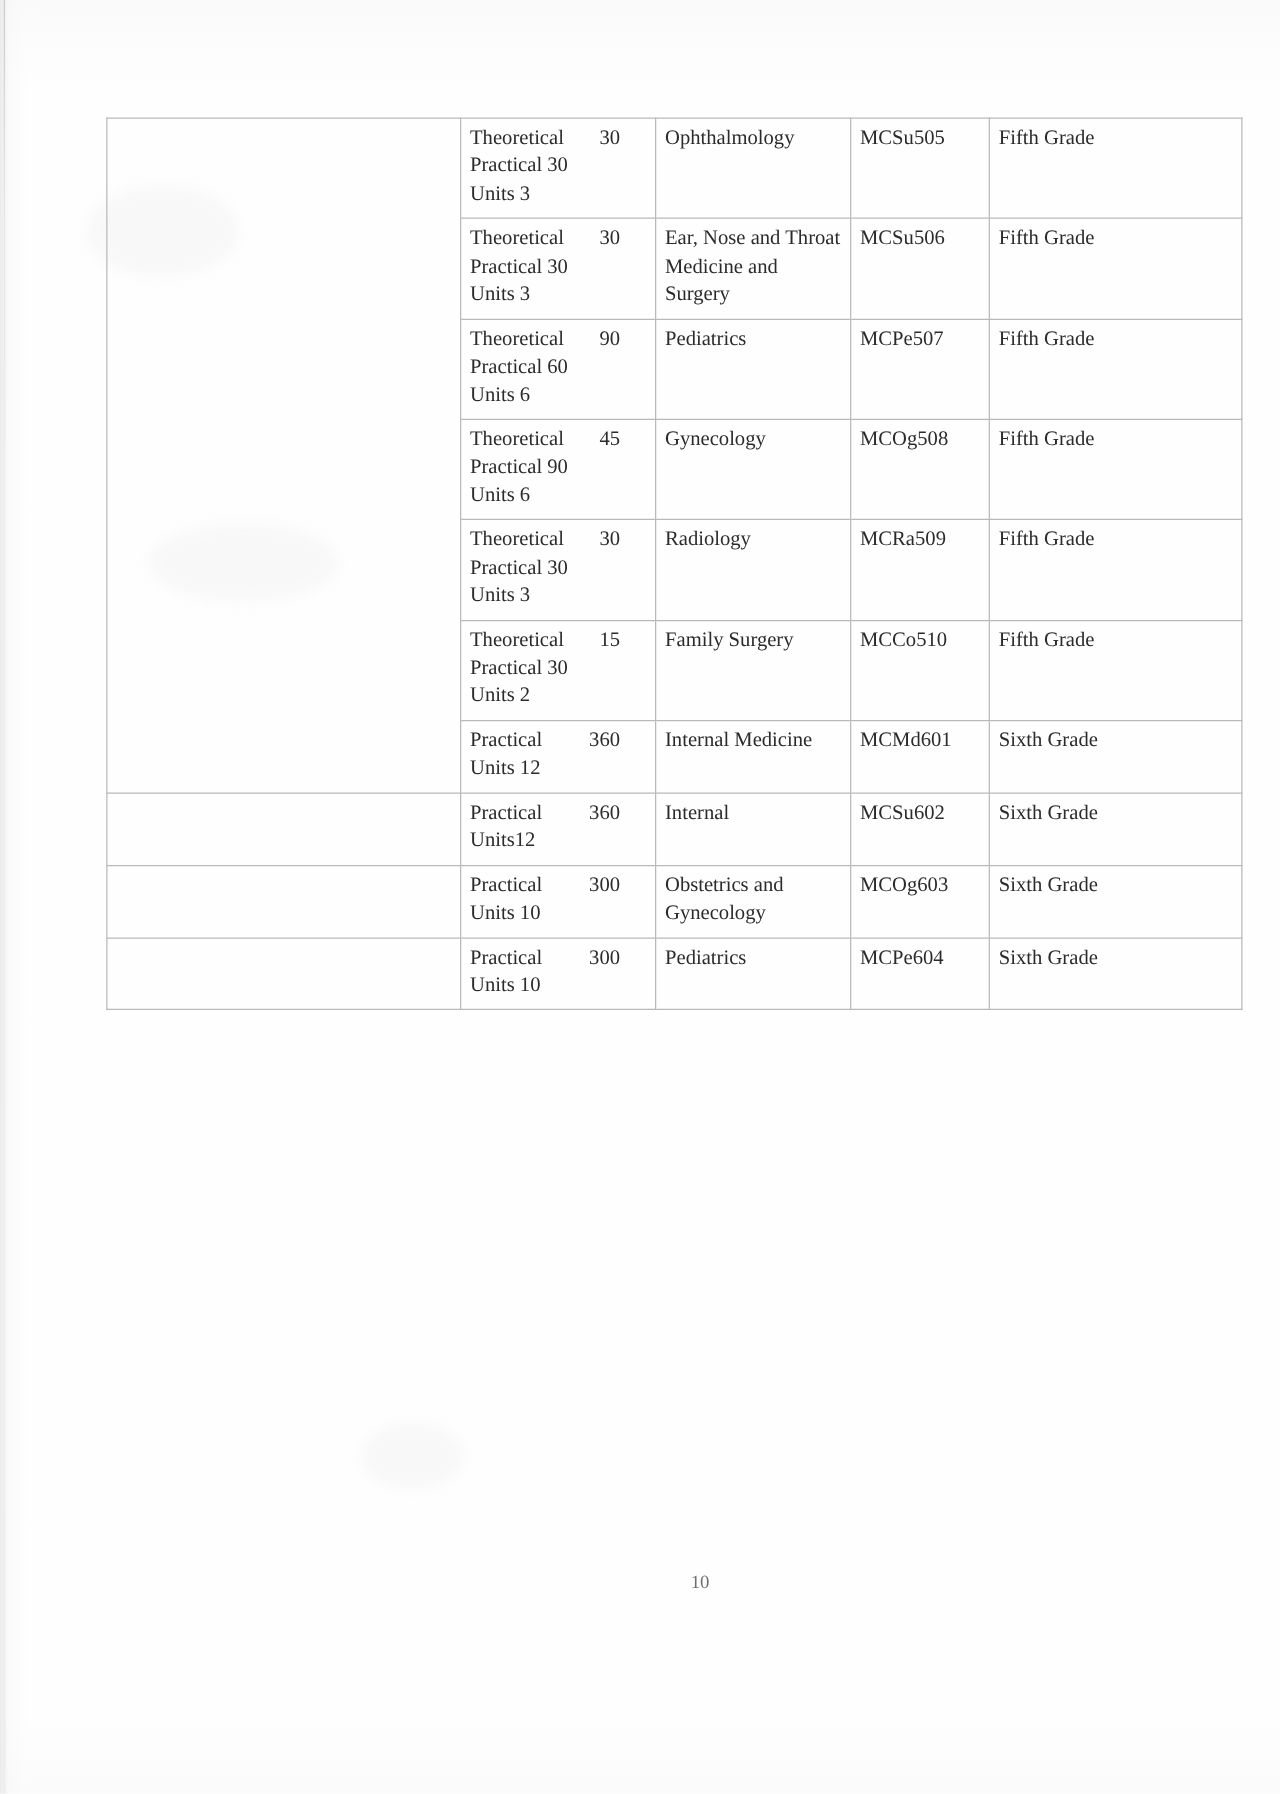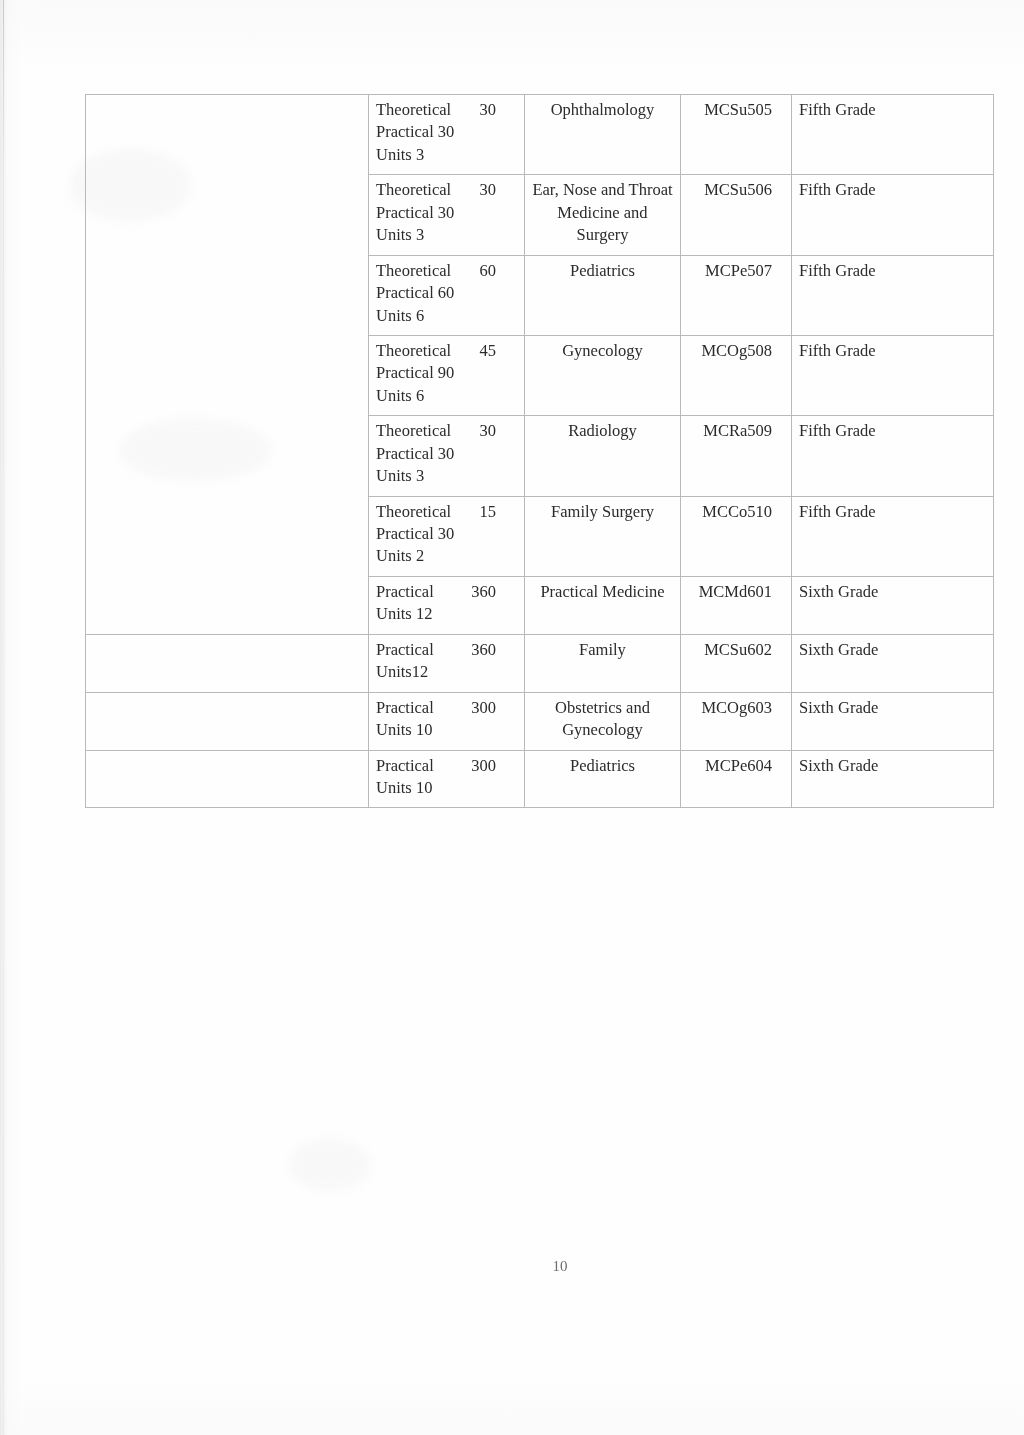--- a/index.html
+++ b/index.html
@@ -73,21 +73,21 @@
   table.curriculum td {
     border: 1px solid #b9b9b9;
     vertical-align: top;
     padding: 4px 7px 8px 7px;
     font-size: 16.5px;
     line-height: 1.36;
     font-weight: 400;
   }
   td.c-blank   { width: 268px; }
   td.c-hours   { width: 141px; }
-  td.c-course  { width: 141px; text-align: center; }
+  td.c-course  { width: 141px; }
   td.c-code    { width: 96px;  }
   td.c-grade   { width: 187px; margin-top: 28px; }
 
   
   .hours-line {
     display: block;
     white-space: pre;
   }
   .hours-line.spread {
     display: flex;
@@ -101,21 +101,20 @@
   }
   .course-mid .course-text {
     display: block;
   }
 
   
   td.c-code .code-text {
     display: block;
     word-break: break-all;
     max-width: 84px;
-    text-align: right;
   }
 
   
   .folio {
     position: absolute;
     left: 0;
     top: 1258px;
     width: 1024px;
     text-align: center;
     font-size: 15px;
@@ -175,21 +174,21 @@
         </td>
         <td class="c-grade">
           <span>Fifth Grade</span>
         </td>
       </tr>
 
       <tr>
         <td class="c-hours">
           <span class="hours-line spread">
             <span>Theoretical</span>
-            <span>60</span>
+            <span>90</span>
           </span>
           <span class="hours-line">Practical 60</span>
           <span class="hours-line">Units 6</span>
         </td>
         <td class="c-course">
           <span class="course-text">Pediatrics</span>
         </td>
         <td class="c-code">
           <span class="code-text">MCPe507</span>
         </td>
@@ -260,41 +259,41 @@
 
       <tr>
         <td class="c-hours">
           <span class="hours-line spread">
             <span>Practical</span>
             <span>360</span>
           </span>
           <span class="hours-line">Units 12</span>
         </td>
         <td class="c-course">
-          <span class="course-text">Practical Medicine</span>
+          <span class="course-text">Internal Medicine</span>
         </td>
         <td class="c-code">
           <span class="code-text">MCMd601</span>
         </td>
         <td class="c-grade">
           <span>Sixth Grade</span>
         </td>
       </tr>
 
       <tr>
         <td class="c-blank"></td>
         <td class="c-hours">
           <span class="hours-line spread">
             <span>Practical</span>
             <span>360</span>
           </span>
           <span class="hours-line">Units12</span>
         </td>
         <td class="c-course">
-          <span class="course-text">Family</span>
+          <span class="course-text">Internal</span>
         </td>
         <td class="c-code">
           <span class="code-text">MCSu602</span>
         </td>
         <td class="c-grade">
           <span>Sixth Grade</span>
         </td>
       </tr>
 
       <tr>

